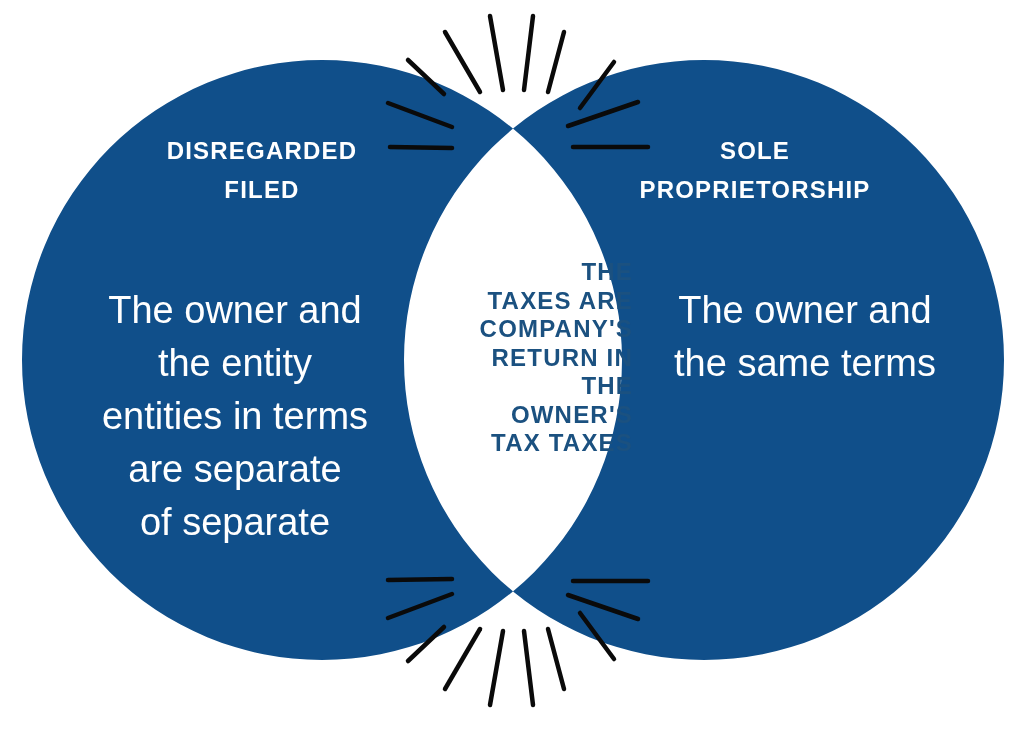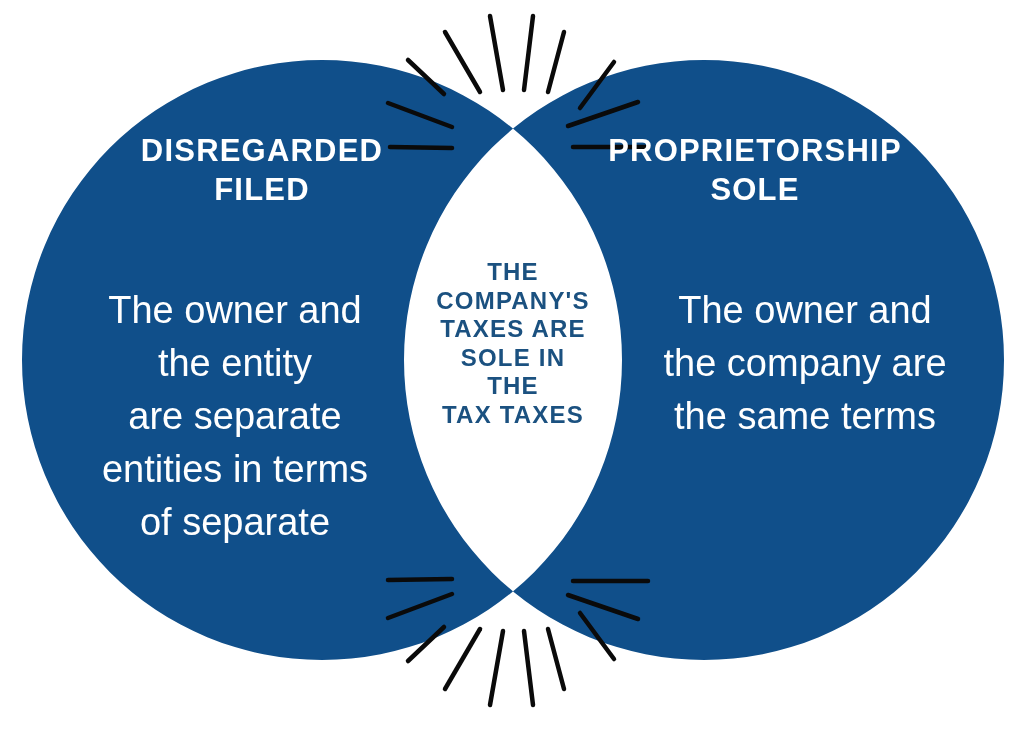--- a/index.html
+++ b/index.html
@@ -33,21 +33,21 @@
   }
   .txt {
     position: absolute;
     text-align: center;
   }
   .circle-title {
     top: 131px;
     width: 360px;
     color: var(--color-label, #ffffff);
     font-weight: 700;
-    font-size: 31px;
+    font-size: 24px;
     line-height: 39px;
     letter-spacing: 1.2px;
   }
   .circle-title.left  { left: 82px; }
   .circle-title.right { left: 575px; }
   .circle-body {
     top: 284px;
     width: 400px;
     color: var(--color-label, #ffffff);
     font-weight: 400;
@@ -59,20 +59,21 @@
   .circle-body div { white-space: nowrap; }
   .overlap-note {
     left: 393px;
     top: 258px;
     width: 240px;
     color: var(--color-center-text, #1b5180);
     font-weight: 700;
     font-size: 24px;
     line-height: 28.5px;
     letter-spacing: 1.2px;
+    text-align: right;
   }
   .overlap-note div { white-space: nowrap; }
 </style>
 </head>
 <body>
 
 <div class="stage">
 
   <svg class="venn-svg" viewBox="0 0 1024 731" aria-hidden="true">
 
@@ -105,40 +106,40 @@
       <line x1="573" y1="581" x2="648" y2="581"></line>
     </g>
   </svg>
 
   <div class="txt circle-title left">
     <div>DISREGARDED</div>
     <div>FILED</div>
   </div>
 
   <div class="txt circle-title right">
+    <div>SOLE</div>
     <div>PROPRIETORSHIP</div>
-    <div>SOLE</div>
   </div>
 
   <div class="txt circle-body left">
     <div>The owner and</div>
     <div>the entity</div>
+    <div>entities in terms</div>
     <div>are separate</div>
-    <div>entities in terms</div>
     <div>of separate</div>
   </div>
 
   <div class="txt circle-body right">
     <div>The owner and</div>
-    <div>the company are</div>
     <div>the same terms</div>
   </div>
 
   <div class="txt overlap-note">
     <div>THE</div>
+    <div>TAXES ARE</div>
     <div>COMPANY'S</div>
-    <div>TAXES ARE</div>
-    <div>SOLE IN</div>
+    <div>RETURN IN</div>
     <div>THE</div>
+    <div>OWNER'S</div>
     <div>TAX TAXES</div>
   </div>
 
 </div>
 
 </body></html>

